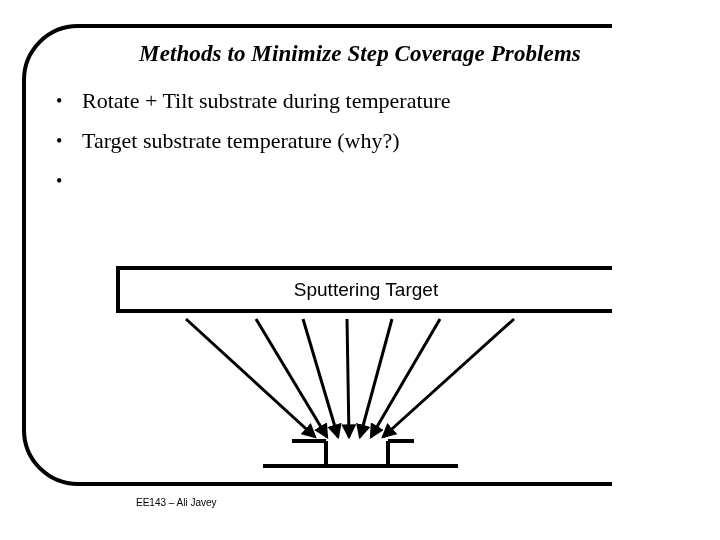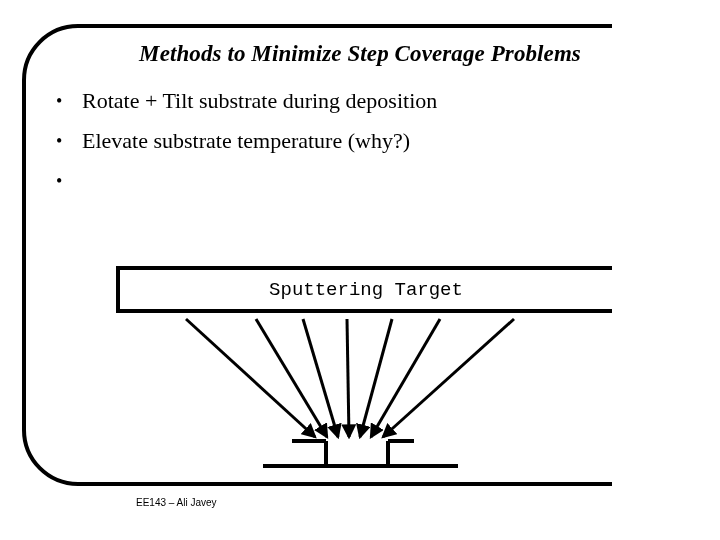--- a/index.html
+++ b/index.html
@@ -83,21 +83,21 @@
     width: 500px;
     height: 47px;
     border: 4px solid #000000;
     box-sizing: border-box;
     background: #ffffff;
     display: flex;
     align-items: center;
     justify-content: center;
   }
   #target-label {
-    font-family: Liberation Mono, monospace;
+    font-family: Liberation Sans, sans-serif;
     font-size: 19px;
     color: #000000;
     white-space: nowrap;
   }
 
   
   #diagram {
     position: absolute;
     left: 0;
     top: 0;
@@ -122,25 +122,25 @@
 
 <div id="slide">
 
   <div id="frame"></div>
 
   <div id="title">Methods to Minimize Step Coverage Problems</div>
 
   <div id="bullets">
     <div class="bullet-row">
       <span class="bullet-mark">•</span>
-      <span class="bullet-text">Rotate + Tilt substrate during deposition</span>
+      <span class="bullet-text">Rotate + Tilt substrate during temperature</span>
     </div>
     <div class="bullet-row">
       <span class="bullet-mark">•</span>
-      <span class="bullet-text">Elevate substrate temperature (why?)</span>
+      <span class="bullet-text">Target substrate temperature (why?)</span>
     </div>
     <div class="bullet-row">
       <span class="bullet-mark">•</span>
     </div>
   </div>
 
   <div id="target-box">
     <span id="target-label">Sputtering Target</span>
   </div>
 

